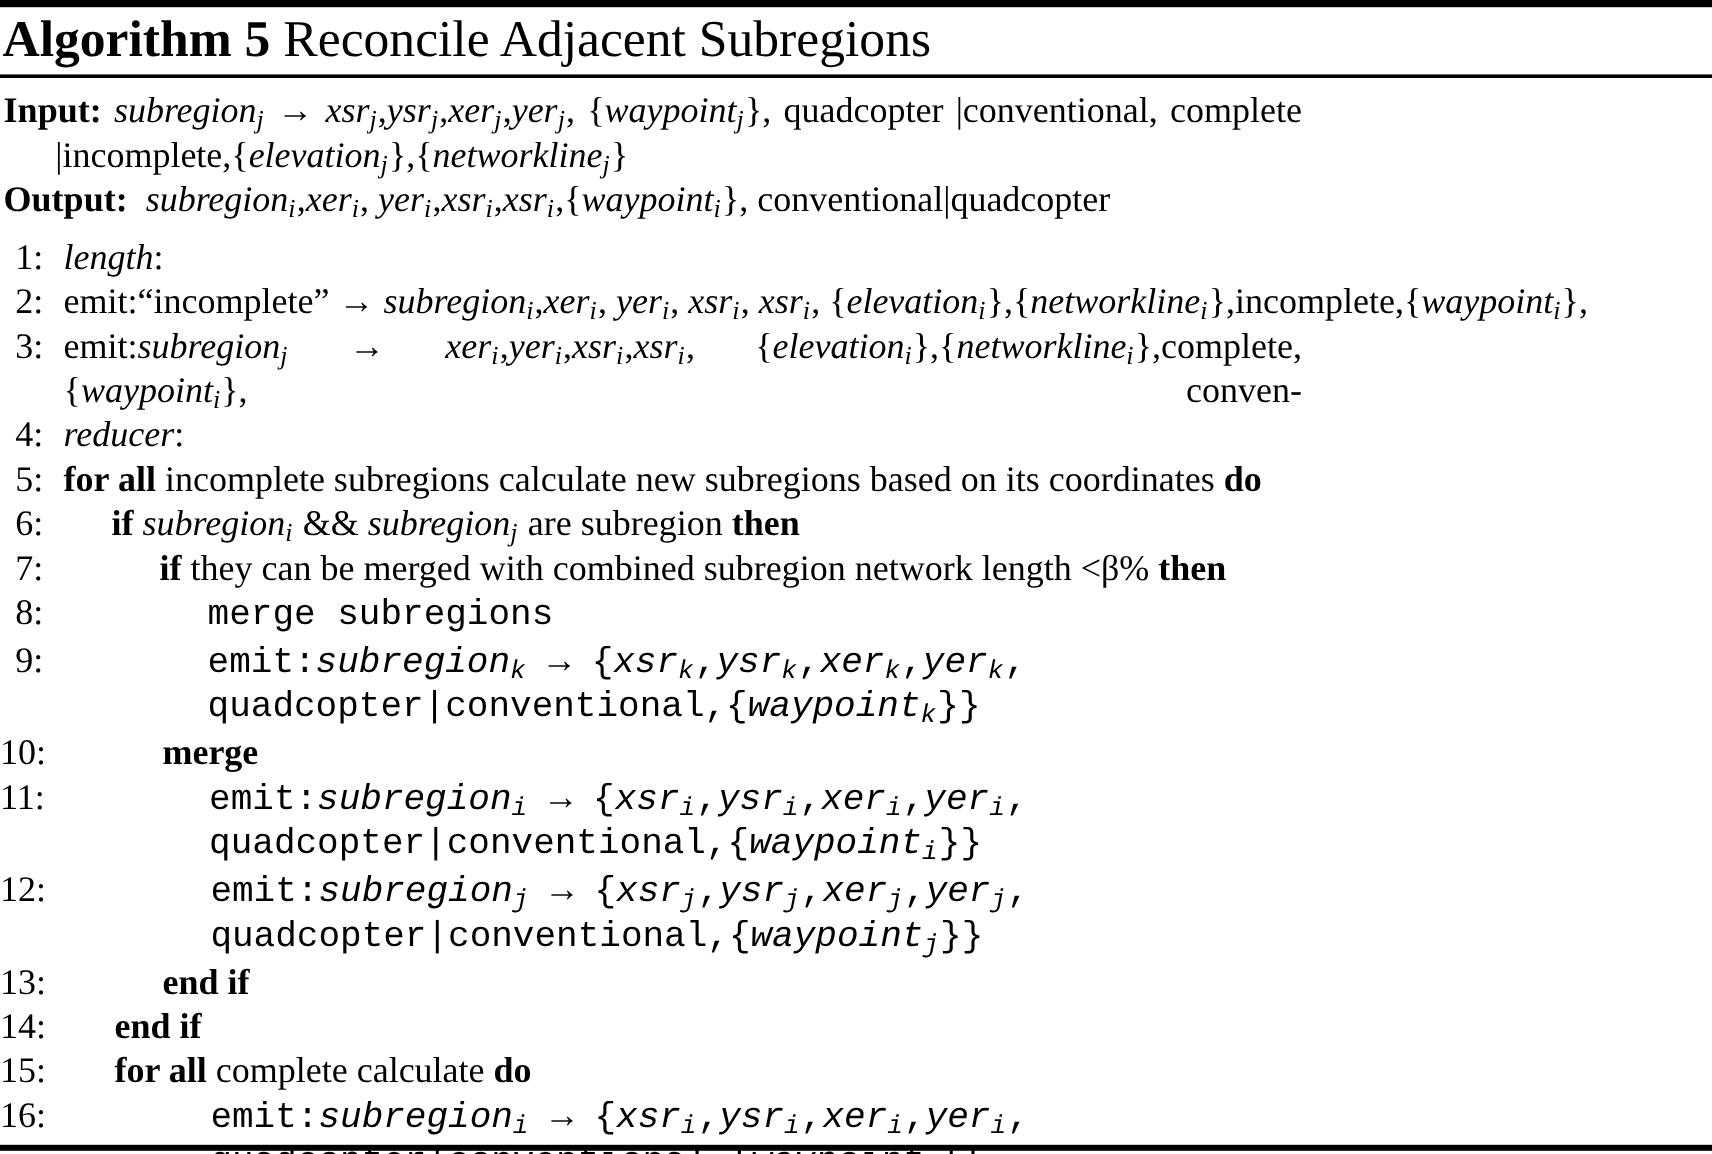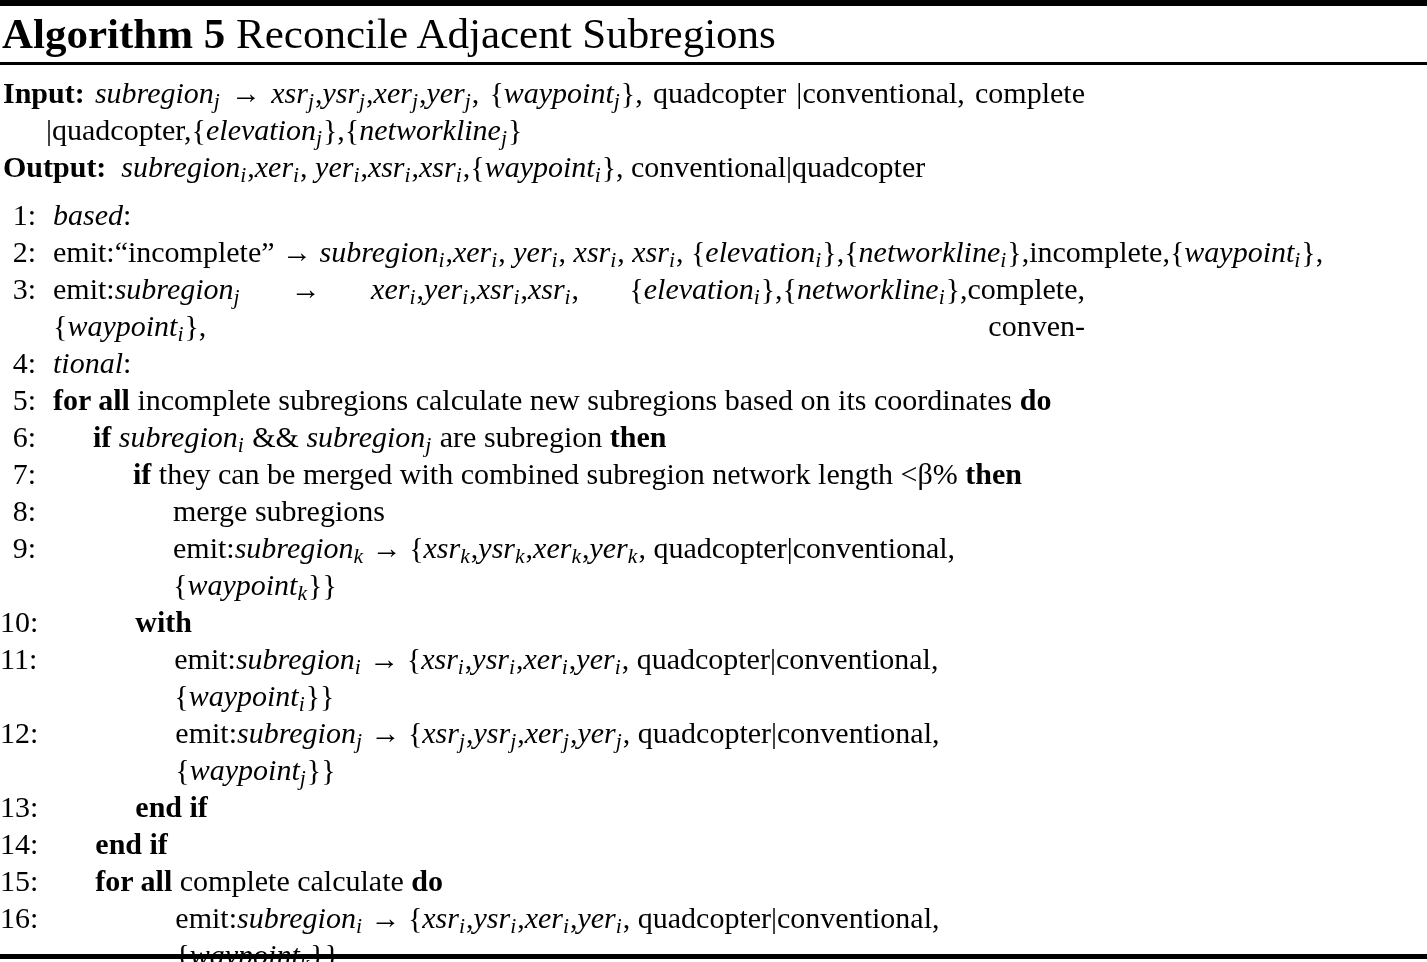--- a/index.html
+++ b/index.html
@@ -44,21 +44,21 @@
   .num {
     flex: 0 0 36px;
     text-align: right;
     margin-right: 17px;
     white-space: nowrap;
   }
   .content { flex: 1 1 auto; min-width: 0; }
   .ind0 { padding-left: 0; }
   .ind1 { padding-left: 40px; }
   .ind2 { padding-left: 80px; }
-  .ind3 { padding-left: 120px; }
+  .ind3 { padding-left: 120px; font-family: Liberation Mono, monospace; }
   .wrapc { padding-left: 3px; }
 
   .just { text-align: justify; text-align-last: justify; }
   .nowrap { white-space: nowrap; overflow: visible; }
 
   .seg-n { font-style: normal; }
   .seg-b { font-weight: bold; }
   .seg-i { font-style: italic; }
   .seg-s {
     font-style: italic;
@@ -73,40 +73,40 @@
 
 <div class="page">
   <div class="rule rule-top"></div>
 
   <div class="title"><span class="t-bold">Algorithm 5</span><span> Reconcile Adjacent Subregions</span></div>
 
   <div class="rule rule-mid"></div>
 
   <div class="io" id="io-block">
       <div class="io-line just" style="padding-left: 3px;"><span class="seg-b">Input:</span><span class="seg-n"> </span><span class="seg-i">subregion</span><span class="seg-s">j</span><span class="seg-n"> → </span><span class="seg-i">xsr</span><span class="seg-s">j</span><span class="seg-n">,</span><span class="seg-i">ysr</span><span class="seg-s">j</span><span class="seg-n">,</span><span class="seg-i">xer</span><span class="seg-s">j</span><span class="seg-n">,</span><span class="seg-i">yer</span><span class="seg-s">j</span><span class="seg-n">, {</span><span class="seg-i">waypoint</span><span class="seg-s">j</span><span class="seg-n">}, quadcopter |conventional, complete</span></div>
-      <div class="io-line " style="padding-left: 46px;"><span class="seg-n">|quadcopter,{</span><span class="seg-i">elevation</span><span class="seg-s">j</span><span class="seg-n">},{</span><span class="seg-i">networkline</span><span class="seg-s">j</span><span class="seg-n">}</span></div>
+      <div class="io-line " style="padding-left: 46px;"><span class="seg-n">|incomplete,{</span><span class="seg-i">elevation</span><span class="seg-s">j</span><span class="seg-n">},{</span><span class="seg-i">networkline</span><span class="seg-s">j</span><span class="seg-n">}</span></div>
       <div class="io-line " style="padding-left: 3px;"><span class="seg-b">Output:</span><span class="seg-n">&nbsp; </span><span class="seg-i">subregion</span><span class="seg-s">i</span><span class="seg-n">,</span><span class="seg-i">xer</span><span class="seg-s">i</span><span class="seg-n">, </span><span class="seg-i">yer</span><span class="seg-s">i</span><span class="seg-n">,</span><span class="seg-i">xsr</span><span class="seg-s">i</span><span class="seg-n">,</span><span class="seg-i">xsr</span><span class="seg-s">i</span><span class="seg-n">,{</span><span class="seg-i">waypoint</span><span class="seg-s">i</span><span class="seg-n">}, conventional|quadcopter</span></div>
     </div>
 
   <div class="algo" id="algo-block">
       <div class="row">
         <span class="num">1:</span>
-        <span class="content ind0 "><span class="seg-i">based</span><span class="seg-n">:</span></span>
+        <span class="content ind0 "><span class="seg-i">length</span><span class="seg-n">:</span></span>
       </div>
       <div class="row">
         <span class="num">2:</span>
         <span class="content ind0 nowrap"><span class="seg-n">emit:“incomplete” → </span><span class="seg-i">subregion</span><span class="seg-s">i</span><span class="seg-n">,</span><span class="seg-i">xer</span><span class="seg-s">i</span><span class="seg-n">, </span><span class="seg-i">yer</span><span class="seg-s">i</span><span class="seg-n">, </span><span class="seg-i">xsr</span><span class="seg-s">i</span><span class="seg-n">, </span><span class="seg-i">xsr</span><span class="seg-s">i</span><span class="seg-n">, {</span><span class="seg-i">elevation</span><span class="seg-s">i</span><span class="seg-n">},{</span><span class="seg-i">networkline</span><span class="seg-s">i</span><span class="seg-n">},incomplete,{</span><span class="seg-i">waypoint</span><span class="seg-s">i</span><span class="seg-n">},</span></span>
       </div>
       <div class="row">
         <span class="num">3:</span>
         <span class="content ind0 just"><span class="seg-n">emit:</span><span class="seg-i">subregion</span><span class="seg-s">j</span><span class="seg-n"> → </span><span class="seg-i">xer</span><span class="seg-s">i</span><span class="seg-n">,</span><span class="seg-i">yer</span><span class="seg-s">i</span><span class="seg-n">,</span><span class="seg-i">xsr</span><span class="seg-s">i</span><span class="seg-n">,</span><span class="seg-i">xsr</span><span class="seg-s">i</span><span class="seg-n">, {</span><span class="seg-i">elevation</span><span class="seg-s">i</span><span class="seg-n">},{</span><span class="seg-i">networkline</span><span class="seg-s">i</span><span class="seg-n">},complete,{</span><span class="seg-i">waypoint</span><span class="seg-s">i</span><span class="seg-n">}, conven-</span></span>
       </div>
       <div class="row">
         <span class="num">4:</span>
-        <span class="content ind0 "><span class="seg-i">tional</span><span class="seg-n">:</span></span>
+        <span class="content ind0 "><span class="seg-i">reducer</span><span class="seg-n">:</span></span>
       </div>
       <div class="row">
         <span class="num">5:</span>
         <span class="content ind0 "><span class="seg-b">for all</span><span class="seg-n"> incomplete subregions calculate new subregions based on its coordinates </span><span class="seg-b">do</span></span>
       </div>
       <div class="row">
         <span class="num">6:</span>
         <span class="content ind1 "><span class="seg-b">if</span><span class="seg-n"> </span><span class="seg-i">subregion</span><span class="seg-s">i</span><span class="seg-n"> &amp;&amp; </span><span class="seg-i">subregion</span><span class="seg-s">j</span><span class="seg-n"> are subregion </span><span class="seg-b">then</span></span>
       </div>
       <div class="row">
@@ -116,21 +116,21 @@
       <div class="row">
         <span class="num">8:</span>
         <span class="content ind3 "><span class="seg-n">merge subregions</span></span>
       </div>
       <div class="row">
         <span class="num">9:</span>
         <span class="content ind3 "><span class="seg-n">emit:</span><span class="seg-i">subregion</span><span class="seg-s">k</span><span class="seg-n"> → {</span><span class="seg-i">xsr</span><span class="seg-s">k</span><span class="seg-n">,</span><span class="seg-i">ysr</span><span class="seg-s">k</span><span class="seg-n">,</span><span class="seg-i">xer</span><span class="seg-s">k</span><span class="seg-n">,</span><span class="seg-i">yer</span><span class="seg-s">k</span><span class="seg-n">, quadcopter|conventional,{</span><span class="seg-i">waypoint</span><span class="seg-s">k</span><span class="seg-n">}}</span></span>
       </div>
       <div class="row">
         <span class="num">10:</span>
-        <span class="content ind2 "><span class="seg-b">with</span></span>
+        <span class="content ind2 "><span class="seg-b">merge</span></span>
       </div>
       <div class="row">
         <span class="num">11:</span>
         <span class="content ind3 "><span class="seg-n">emit:</span><span class="seg-i">subregion</span><span class="seg-s">i</span><span class="seg-n"> → {</span><span class="seg-i">xsr</span><span class="seg-s">i</span><span class="seg-n">,</span><span class="seg-i">ysr</span><span class="seg-s">i</span><span class="seg-n">,</span><span class="seg-i">xer</span><span class="seg-s">i</span><span class="seg-n">,</span><span class="seg-i">yer</span><span class="seg-s">i</span><span class="seg-n">, quadcopter|conventional,{</span><span class="seg-i">waypoint</span><span class="seg-s">i</span><span class="seg-n">}}</span></span>
       </div>
       <div class="row">
         <span class="num">12:</span>
         <span class="content ind3 "><span class="seg-n">emit:</span><span class="seg-i">subregion</span><span class="seg-s">j</span><span class="seg-n"> → {</span><span class="seg-i">xsr</span><span class="seg-s">j</span><span class="seg-n">,</span><span class="seg-i">ysr</span><span class="seg-s">j</span><span class="seg-n">,</span><span class="seg-i">xer</span><span class="seg-s">j</span><span class="seg-n">,</span><span class="seg-i">yer</span><span class="seg-s">j</span><span class="seg-n">, quadcopter|conventional,{</span><span class="seg-i">waypoint</span><span class="seg-s">j</span><span class="seg-n">}}</span></span>
       </div>
       <div class="row">

